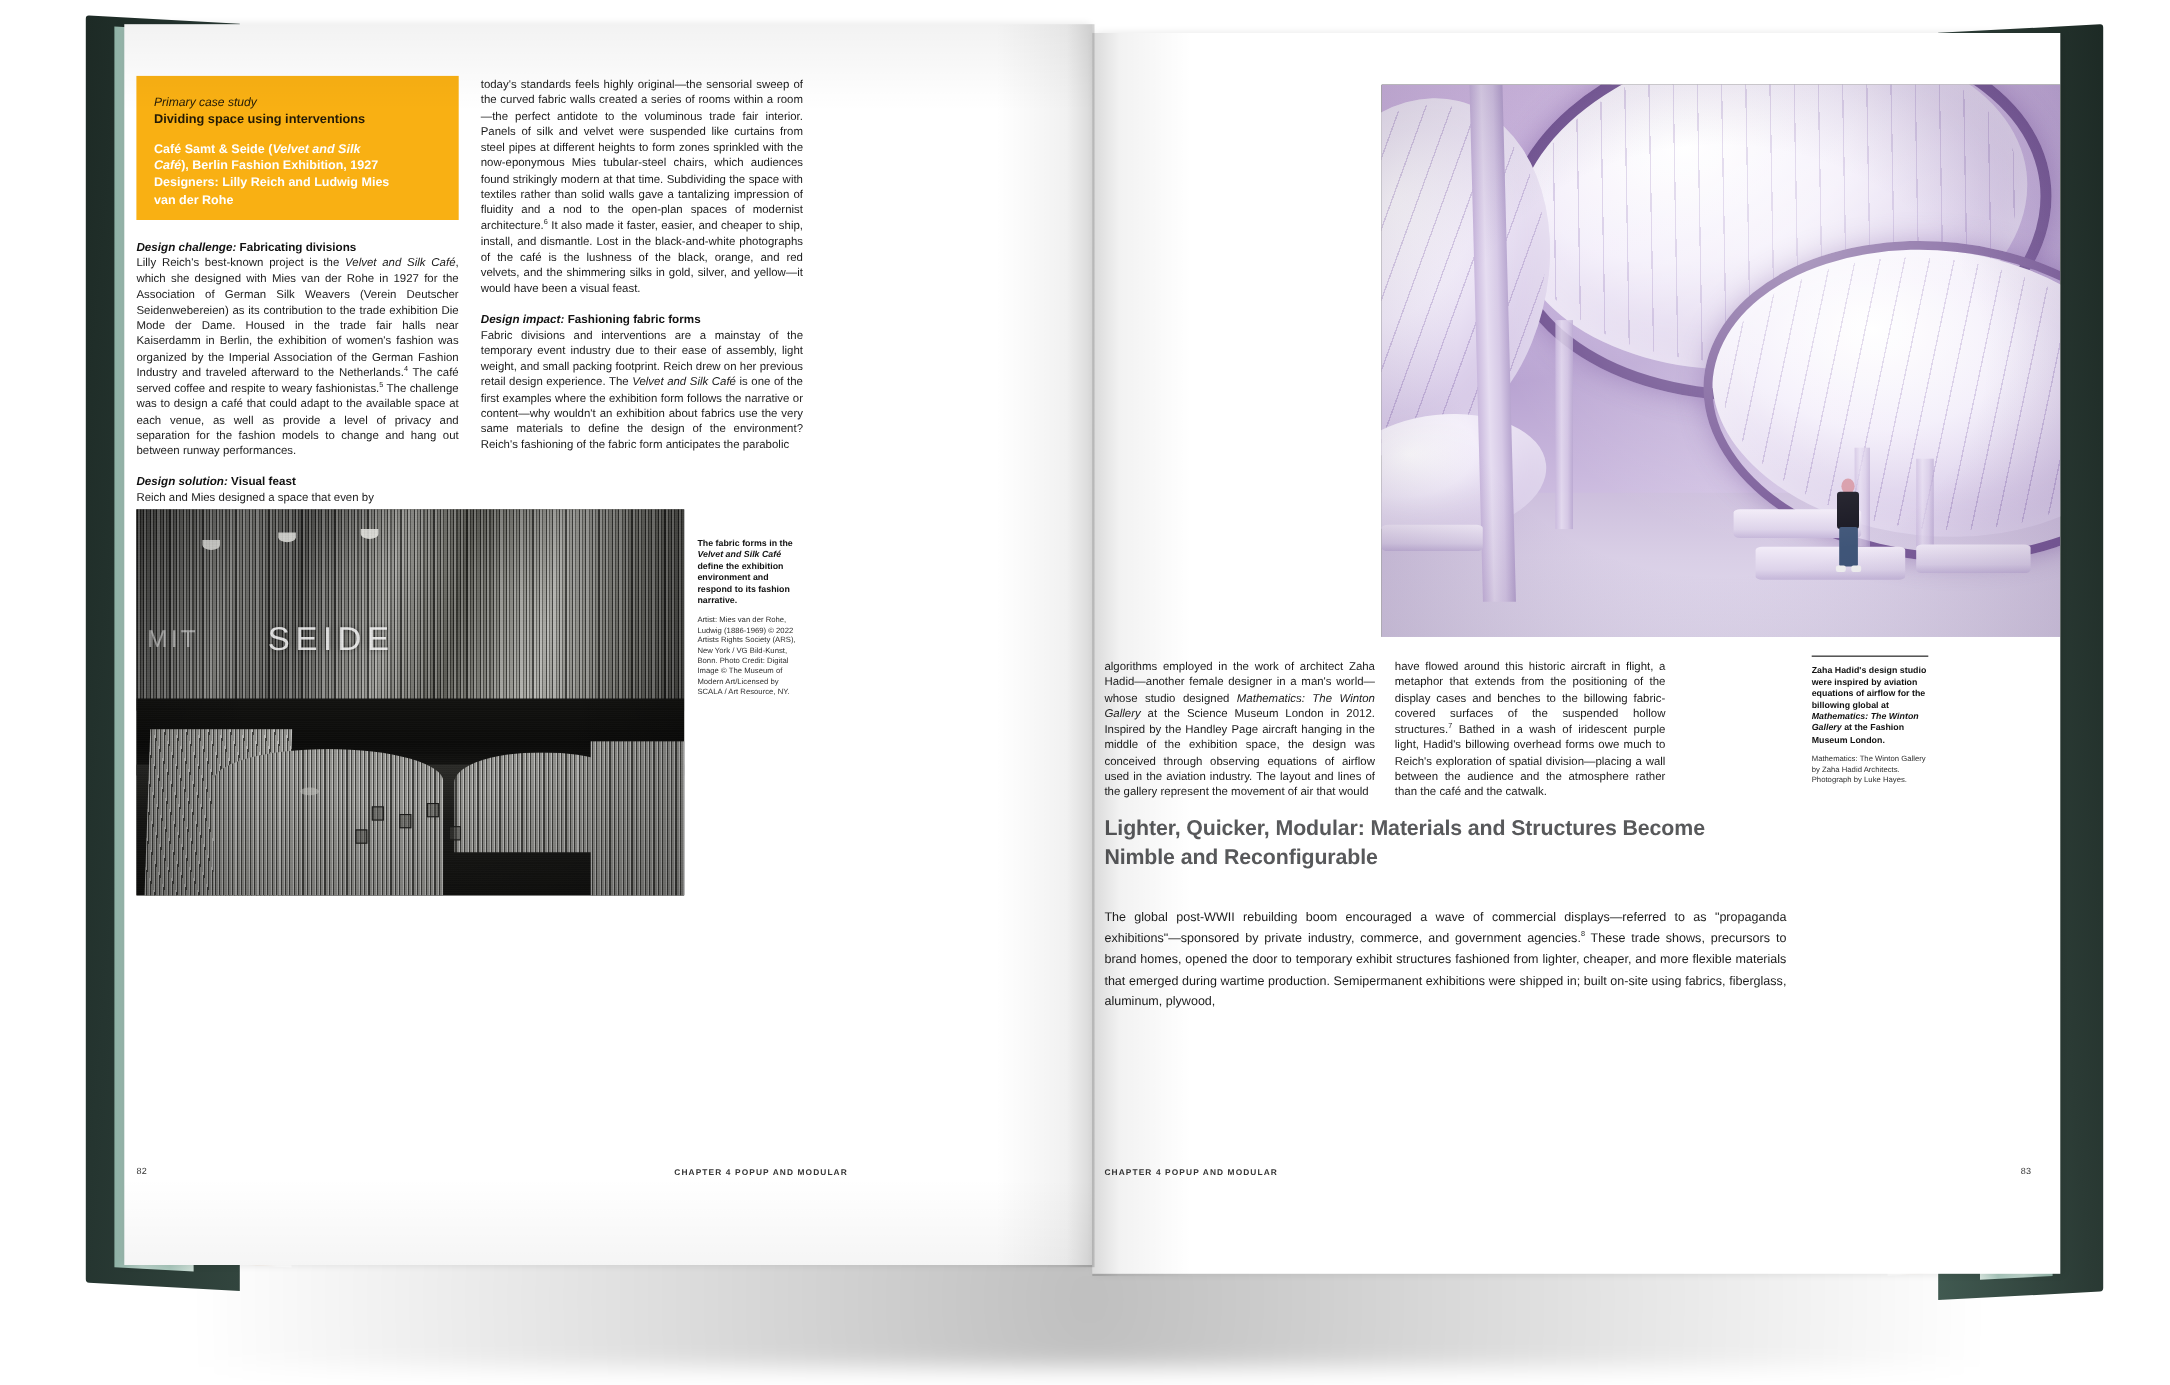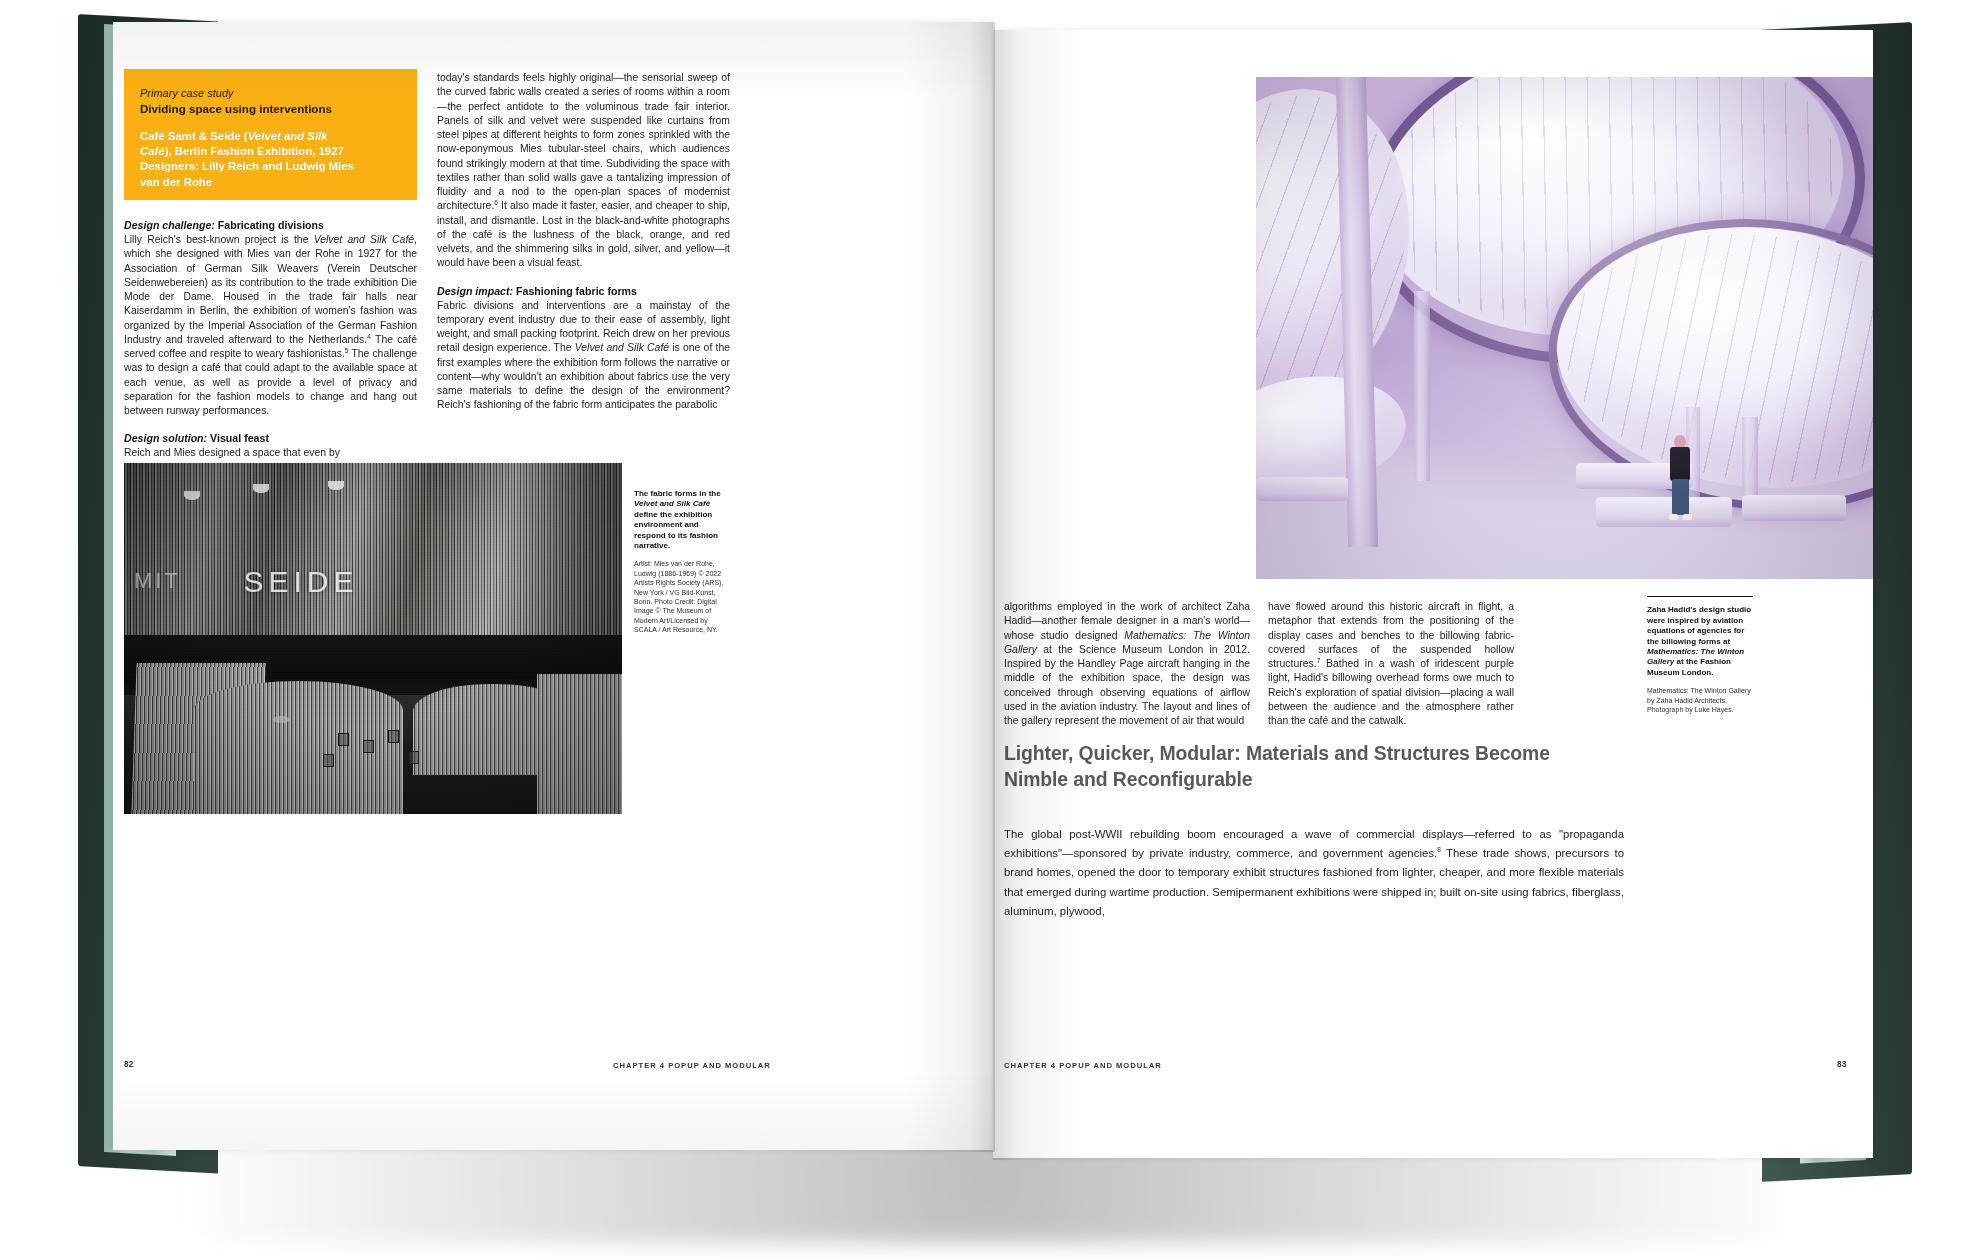--- a/index.html
+++ b/index.html
@@ -120,21 +120,21 @@
   }
   .cap-rule{width:100%;height:1.4px;background:#111;margin-bottom:8px;}
 
   
   .sec-head{
     position:absolute;font-size:19.4px;font-weight:bold;color:#58595b;
     line-height:26px;letter-spacing:-.1px;
   }
 
   
-  .folio{position:absolute;font-size:8.2px;color:#333;letter-spacing:.3px;font-weight:bold;}
+  .folio{position:absolute;font-size:8.2px;color:#333;letter-spacing:.3px;}
   .runhead{position:absolute;font-size:7.6px;color:#333;letter-spacing:1.0px;font-weight:600;}
 
   
   .bw-scene{position:absolute;inset:0;background:#9a9a96;}
   .bw-backdrop{
     position:absolute;left:0;top:0;width:100%;height:52%;
     background:
       repeating-linear-gradient(90deg,
         rgba(0,0,0,.55) 0px, rgba(0,0,0,.55) 1px,
         rgba(255,255,255,.30) 1px, rgba(255,255,255,.30) 3px,
@@ -365,21 +365,21 @@
       <p><span>algorithms employed in the work of architect Zaha Hadid—another female designer in a man's world—whose studio designed </span><i>Mathematics: The Winton Gallery</i><span> at the Science Museum London in 2012. Inspired by the Handley Page aircraft hanging in the middle of the exhibition space, the design was conceived through observing equations of airflow used in the aviation industry. The layout and lines of the gallery represent the movement of air that would</span></p>
     </div>
 
     <div class="col body-txt" style="left:275px;top:570px;width:246px;">
       <p><span>have flowed around this historic aircraft in flight, a metaphor that extends from the positioning of the display cases and benches to the billowing fabric-covered surfaces of the suspended hollow structures.</span><sup>7</sup><span> Bathed in a wash of iridescent purple light, Hadid's billowing overhead forms owe much to Reich's exploration of spatial division—placing a wall between the audience and the atmosphere rather than the café and the catwalk.</span></p>
     </div>
 
     <div class="caption" style="left:654px;top:566px;width:106px;">
       <div class="cap-rule"></div>
       <div class="cap-bold">
-        <span>Zaha Hadid's design studio were inspired by aviation equations of agencies for the billowing forms at </span><i>Mathematics: The Winton Gallery</i><span> at the Fashion Museum London.</span>
+        <span>Zaha Hadid's design studio were inspired by aviation equations of airflow for the billowing global at </span><i>Mathematics: The Winton Gallery</i><span> at the Fashion Museum London.</span>
       </div>
       <div class="cap-credit">Mathematics: The Winton Gallery by Zaha Hadid Architects. Photograph by Luke Hayes.</div>
     </div>
 
     <div class="sec-head" style="left:11px;top:710px;width:620px;">
       <span>Lighter, Quicker, Modular: Materials and Structures Become</span><br>
       <span>Nimble and Reconfigurable</span>
     </div>
 
     <div class="col body-txt" style="left:11px;top:795px;width:620px;line-height:19.2px;font-size:11.4px;">

